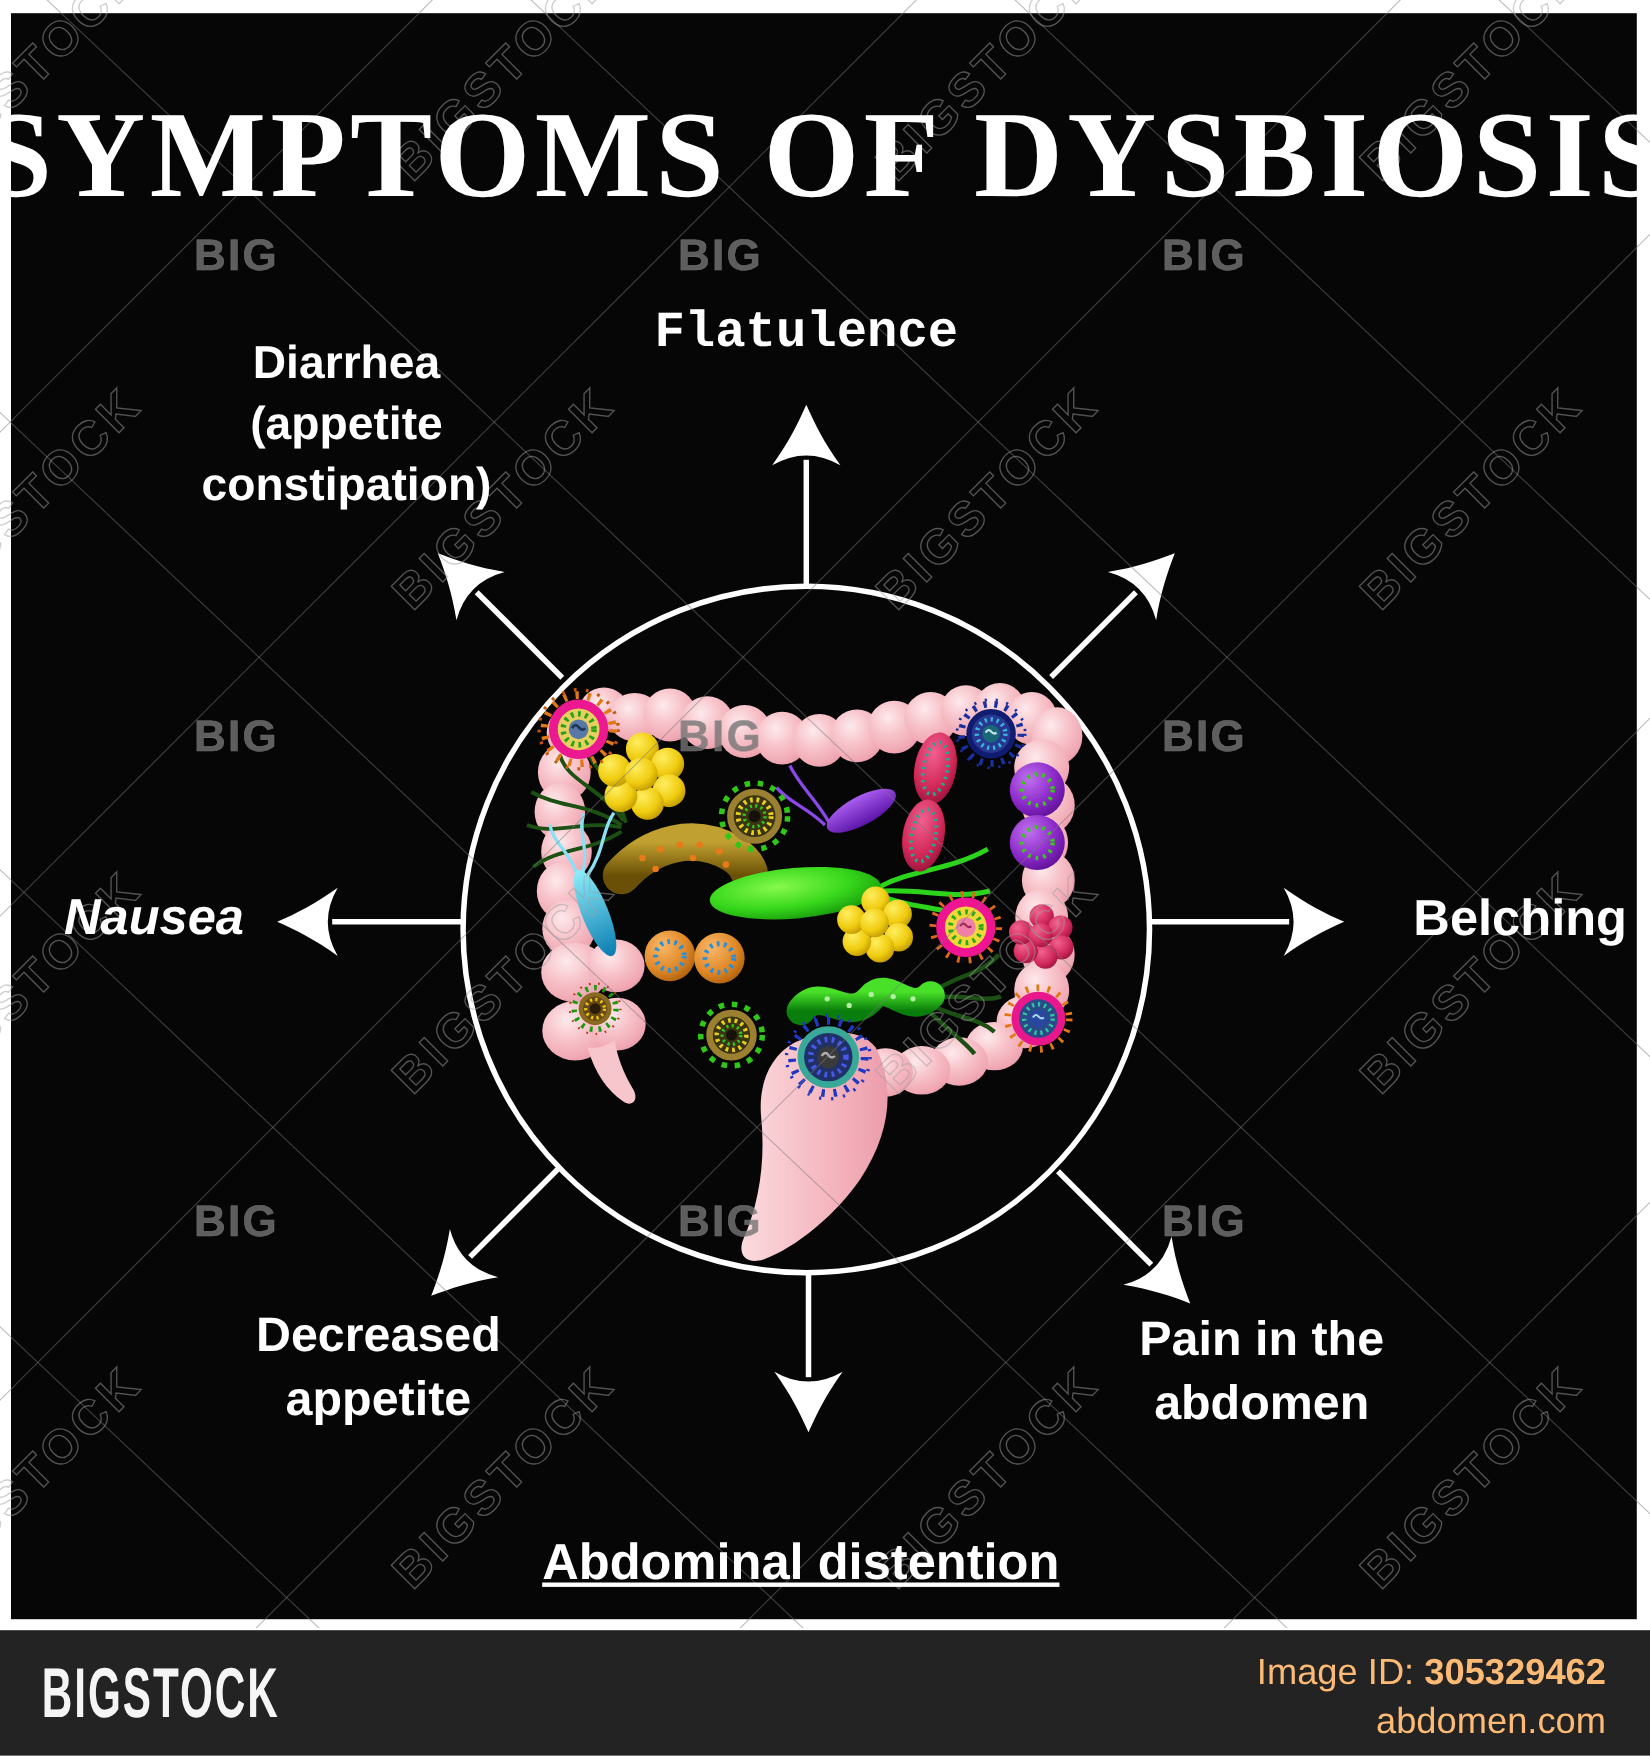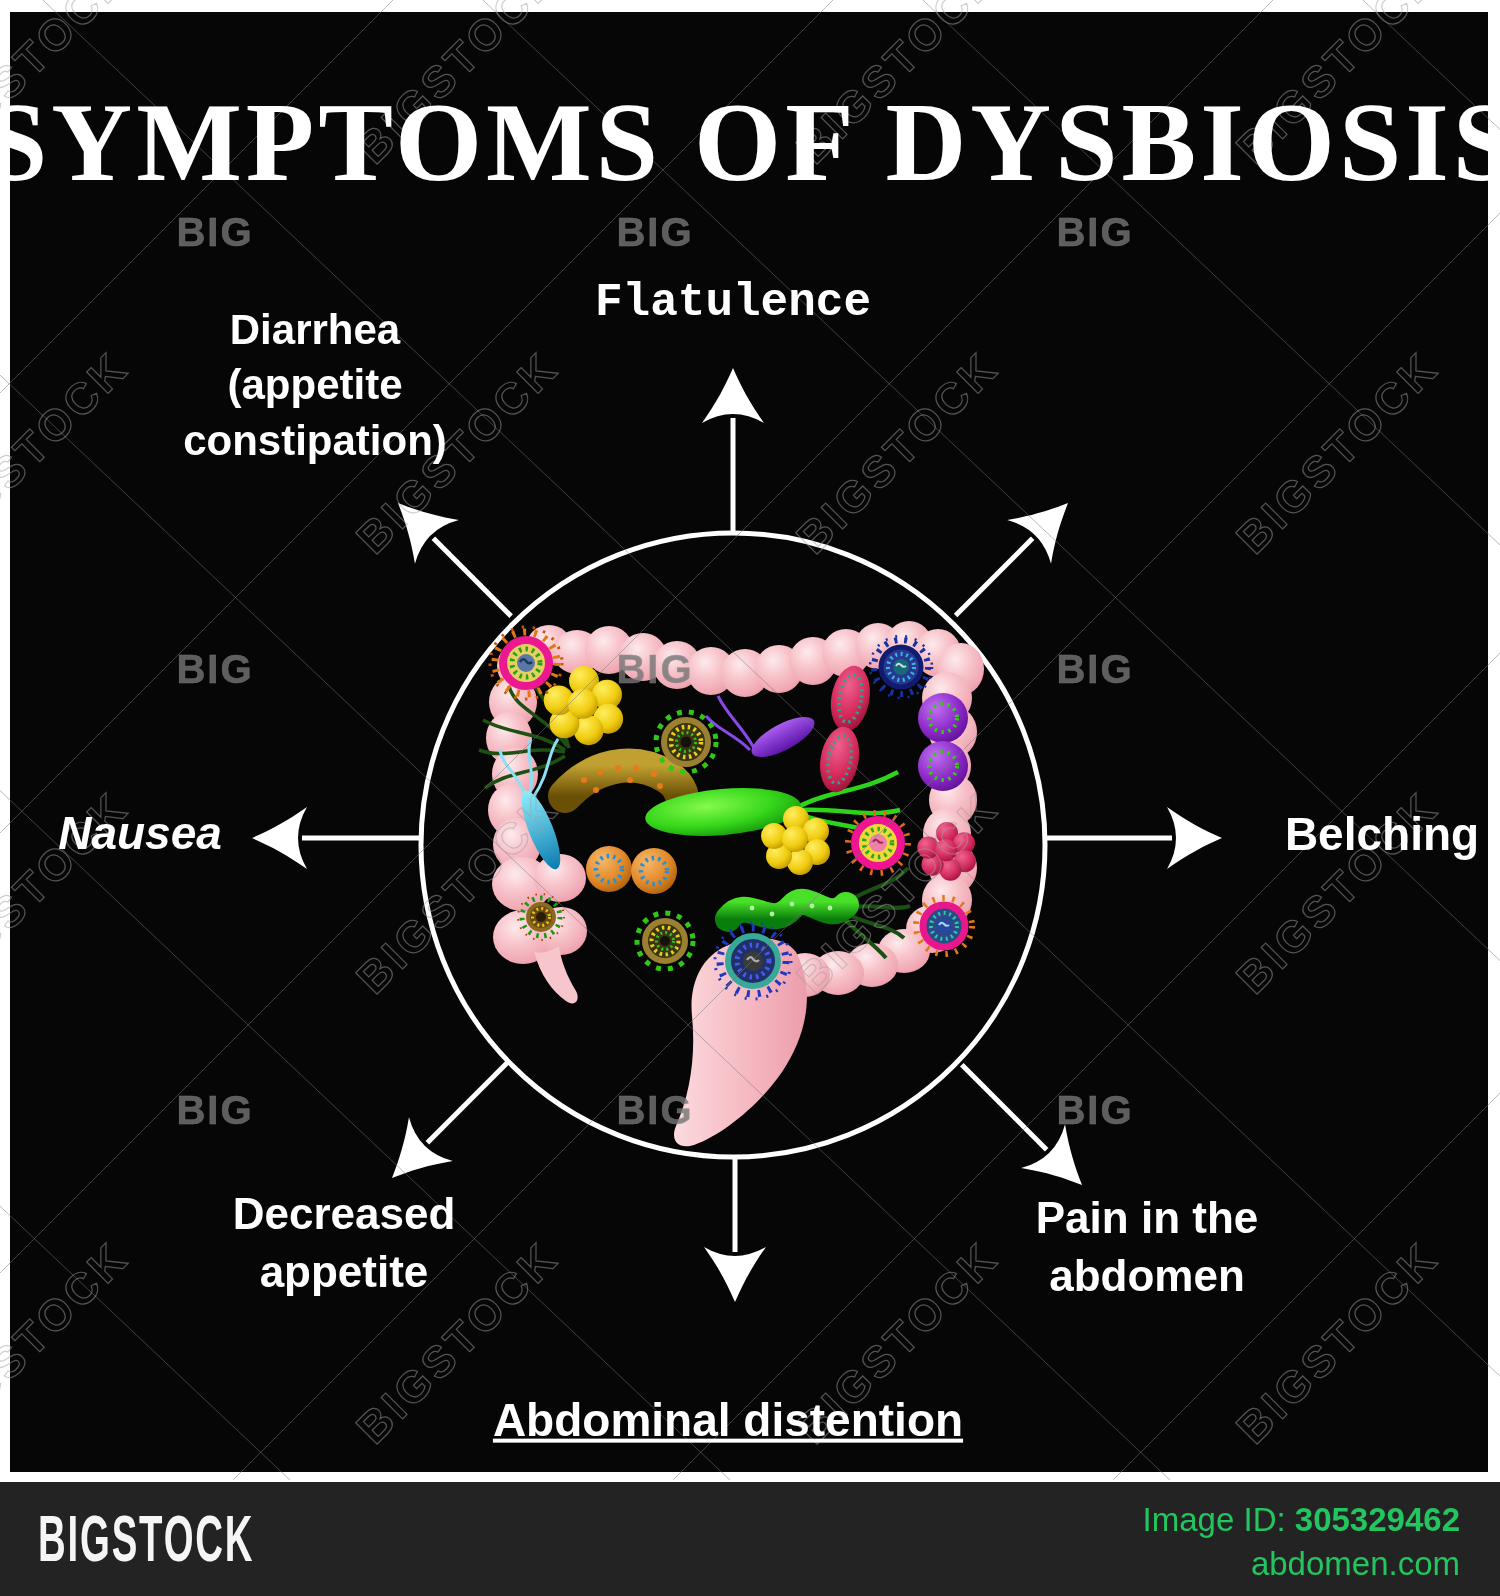--- a/index.html
+++ b/index.html
@@ -17,21 +17,21 @@
   #lbl-unpleasant{left:1128px;top:384px;font-size:42px;}
   #lbl-nausea{left:140px;top:833px;font-size:46px;font-style:italic;}
   #lbl-belching{left:1354px;top:834px;font-size:46px;margin-left:28px;}
   #lbl-decreased{left:344px;top:1243px;font-size:44px;}
   #lbl-pain{left:1147px;top:1247px;font-size:44px;}
   #lbl-abdominal{left:728px;top:1420px;font-size:46px;text-decoration:underline;}
   #footer{position:absolute;left:0;top:1482px;width:1500px;height:114px;background:#232323;}
   #logo{position:absolute;left:38px;top:50%;transform:translateY(-50%) scaleX(.60);
         transform-origin:left center;color:#f5f5f5;font-size:64px;font-weight:700;
         letter-spacing:3px;white-space:nowrap;}
-  #meta{position:absolute;right:40px;top:16px;text-align:right;color:#22c55e;
+  #meta{position:absolute;right:40px;top:16px;text-align:right;color:#fdba74;
         font-size:33px;line-height:1.32;font-weight:400;}
   #meta b{font-weight:700;}
 </style>
 </head>
 <body>
 
 <div id="stage">
 
 <svg id="art" width="1500" height="1480" viewBox="0 0 1500 1480" xmlns="http://www.w3.org/2000/svg">
   <defs>

